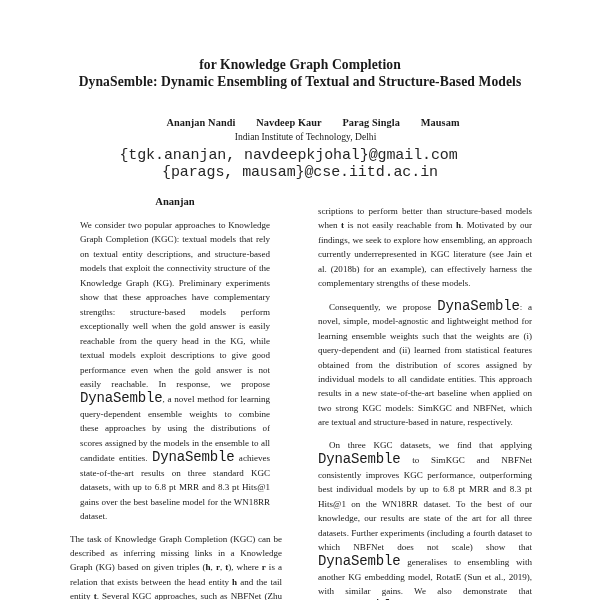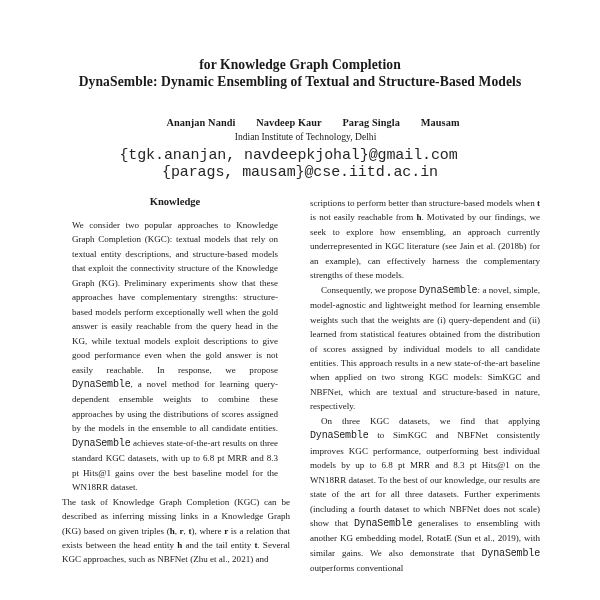--- a/index.html
+++ b/index.html
@@ -80,39 +80,39 @@
     width: 206px;
     margin-left: 10px;
   }
   .abstract-heading {
     text-align: center;
     font-size: 10.6px;
     font-weight: bold;
     margin: 0 0 11px 0;
   }
   p.body-text {
-    margin: 0;
+    margin: 8px;
     font-size: 9.05px;
     line-height: 14.45px;
     text-align: justify;
     text-justify: inter-word;
     hyphens: none;
   }
   p.body-text + p.body-text { text-indent: 11px; }
 
   .section-heading {
     font-size: 11.2px;
     font-weight: bold;
     margin: 20px 0 7px 0;
   }
   .section-num { display: inline-block; min-width: 17px; }
 
   .mono {
     font-family: "Liberation Mono", "DejaVu Sans Mono", monospace;
-    font-size: 10px;
+    font-size: 14px;
     letter-spacing: -0.15px;
   }
   .bf { font-weight: bold; }
 </style>
 </head>
 <body>
 
 <div class="page">
 
   <div class="title-block">
@@ -135,21 +135,21 @@
       <span class="email-gap"></span>
       <span class="email-group">{parags, mausam}@cse.iitd.ac.in</span>
     </div>
   </div>
 
   <div class="columns">
 
     <div class="col col-left">
 
       <div class="abstract-wrap">
-        <div class="abstract-heading">Knowledge</div>
+        <div class="abstract-heading">Ananjan</div>
         <p class="body-text"><span>We consider two popular approaches to Knowledge Graph Completion (KGC): textual models that rely on textual entity descriptions, and structure-based models that exploit the connectivity structure of the Knowledge Graph (KG). Preliminary experiments show that these approaches have complementary strengths: structure-based models perform exceptionally well when the gold answer is easily reachable from the query head in the KG, while textual models exploit descriptions to give good performance even when the gold answer is not easily reachable. In response, we propose </span><span class="mono">DynaSemble</span><span>, a novel method for learning query-dependent ensemble weights to combine these approaches by using the distributions of scores assigned by the models in the ensemble to all candidate entities. </span><span class="mono">DynaSemble</span><span> achieves state-of-the-art results on three standard KGC datasets, with up to 6.8 pt MRR and 8.3 pt Hits@1 gains over the best baseline model for the WN18RR dataset.</span></p>
       </div>
 
 
       <p class="body-text"><span>The task of Knowledge Graph Completion (KGC) can be described as inferring missing links in a Knowledge Graph (KG) based on given triples (</span><span class="bf">h</span><span>, </span><span class="bf">r</span><span>, </span><span class="bf">t</span><span>), where </span><span class="bf">r</span><span> is a relation that exists between the head entity </span><span class="bf">h</span><span> and the tail entity </span><span class="bf">t</span><span>. Several KGC approaches, such as NBFNet (Zhu et al., 2021) and</span></p>
 
     </div>
 
     <div class="col col-right">
 

